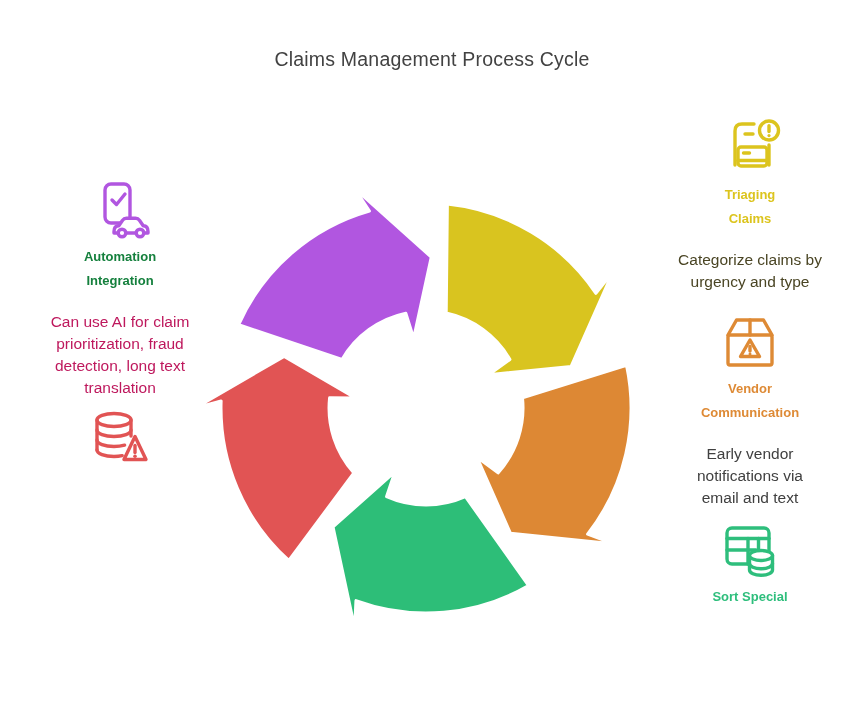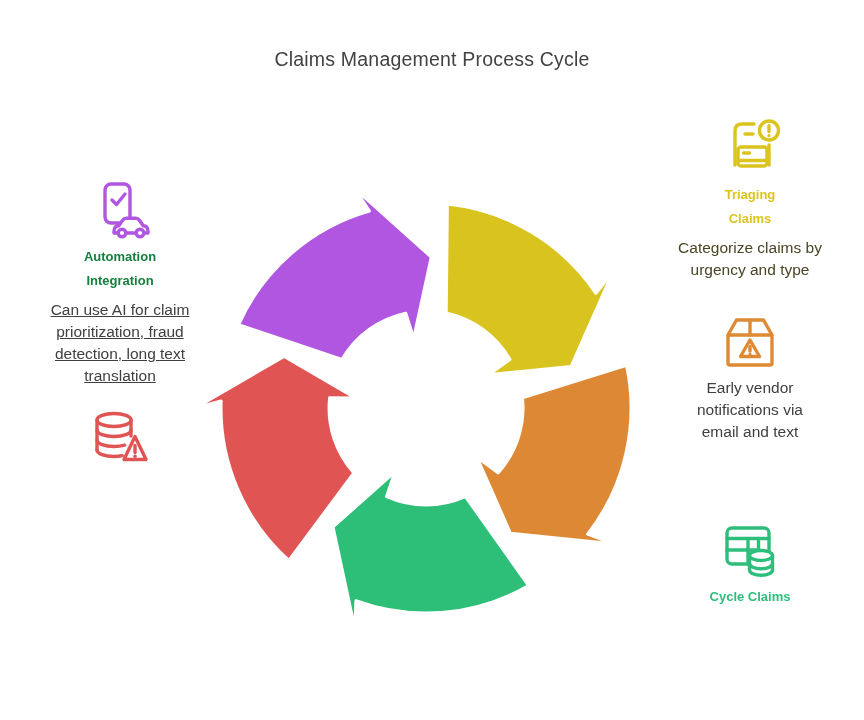--- a/index.html
+++ b/index.html
@@ -14,21 +14,21 @@
     letter-spacing:.2px;
   }
   .cycle-svg{position:absolute;left:206px;top:188px;width:440px;height:440px;}
   .section{position:absolute;width:190px;display:flex;flex-direction:column;align-items:center;}
   .section .icon{width:64px;height:64px;margin-bottom:2px;}
   .section h2{
     margin:0 0 6px 0;font-size:13px;line-height:24px;font-weight:bold;
     text-align:center;white-space:pre-line;
   }
   .section p{
-    margin:0;font-size:15.5px;line-height:22px;color:#424242;
+    margin:12px;font-size:15.5px;line-height:22px;color:#424242;
     text-align:center;white-space:pre-line;
   }
   .sec-automation{left:25px;top:179px;}
   .sec-special{left:25px;top:407px;}
   .sec-triaging{left:655px;top:117px;}
   .sec-vendor{left:655px;top:311px;}
   .sec-sort{left:655px;top:519px;}
   .icon g{fill:none;stroke-width:3.4;stroke-linecap:round;stroke-linejoin:round;}
 </style>
 </head>
@@ -52,21 +52,21 @@
     <g stroke="#B156E0">
       <rect x="17" y="5" width="25" height="39" rx="6"></rect>
       <polyline points="24,21 28.5,25.5 37,15"></polyline>
       <path d="M26 54 v-1.5 c0-3.5 1.8-5.5 4.8-5.7 l3.6-5.3 c1-1.4 2.4-2.2 4-2.2 h9.2 c1.6 0 3 .8 4 2.2 l3.6 5.3 c3 .2 4.8 2.2 4.8 5.7 V54 z" fill="#fff"></path>
       <circle cx="34" cy="54" r="3.8" fill="#fff"></circle>
       <circle cx="52" cy="54" r="3.8" fill="#fff"></circle>
     </g>
   </svg>
   <h2 style="color: #15803d;">Automation
 Integration</h2>
-  <p style="color: #404040; text-decoration: underline;">Can use AI for claim
+  <p style="color: #be185d;">Can use AI for claim
 prioritization, fraud
 detection, long text
 translation</p>
 </div>
 
 <div class="section sec-special">
   <svg class="icon" viewBox="0 0 64 64">
     <g stroke="#E15454">
       <path d="M9 13 v30"></path>
       <path d="M43 13 v16"></path>
@@ -105,32 +105,34 @@
   <svg class="icon" viewBox="0 0 64 64">
     <g stroke="#DE8A35">
       <path d="M10 24 L18.5 9 H45.5 L54 24"></path>
       <rect x="10" y="24" width="44" height="30" rx="2"></rect>
       <path d="M32 9 V24"></path>
       <path d="M32 29 L41.5 45.5 H22.5 Z" fill="#fff"></path>
       <path d="M32 35.5 v4.5"></path>
       <circle cx="32" cy="43" r="1.5" stroke="none" fill="#DE8A35"></circle>
     </g>
   </svg>
+  <h2 style="color: rgb(222, 138, 53);">Vendor
+Communication</h2>
   <p style="color: #404040;">Early vendor
 notifications via
 email and text</p>
 </div>
 
 <div class="section sec-sort">
   <svg class="icon" viewBox="0 0 64 64">
     <g stroke="#2EBE7C">
       <rect x="9" y="9" width="42" height="36" rx="5"></rect>
       <path d="M9 19.5 H51"></path>
       <path d="M9 31 H38"></path>
       <path d="M30 19.5 V45"></path>
       <path d="M40.5 19.5 V31"></path>
       <path d="M31.5 36.5 v14.5 c0 2.9 5.1 5.2 11.5 5.2 c6.4 0 11.5 -2.3 11.5 -5.2 v-14.5" fill="#fff"></path>
       <path d="M31.5 44.5 c0 2.9 5.1 5.2 11.5 5.2 c6.4 0 11.5 -2.3 11.5 -5.2"></path>
       <ellipse cx="43" cy="36.5" rx="11.5" ry="5" fill="#fff"></ellipse>
     </g>
   </svg>
-  <h2 style="color: rgb(46, 190, 124);">Cycle Claims</h2>
+  <h2 style="color: rgb(46, 190, 124);">Sort Special</h2>
 </div>
 
 </body></html>

